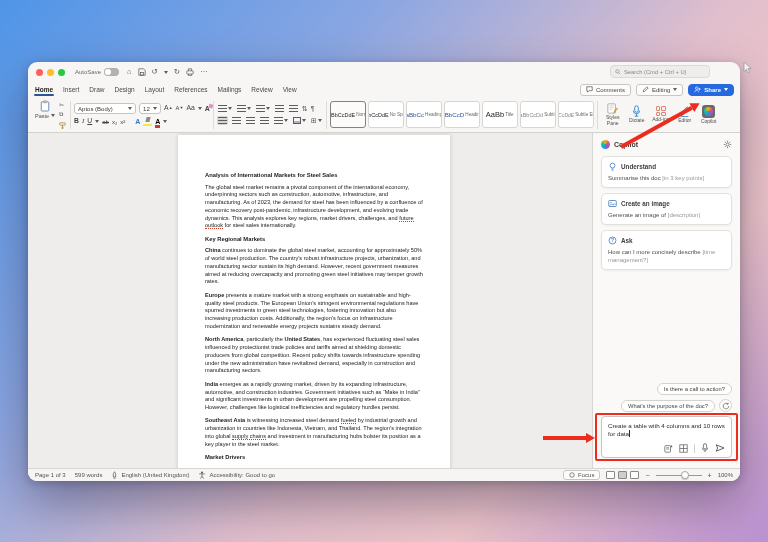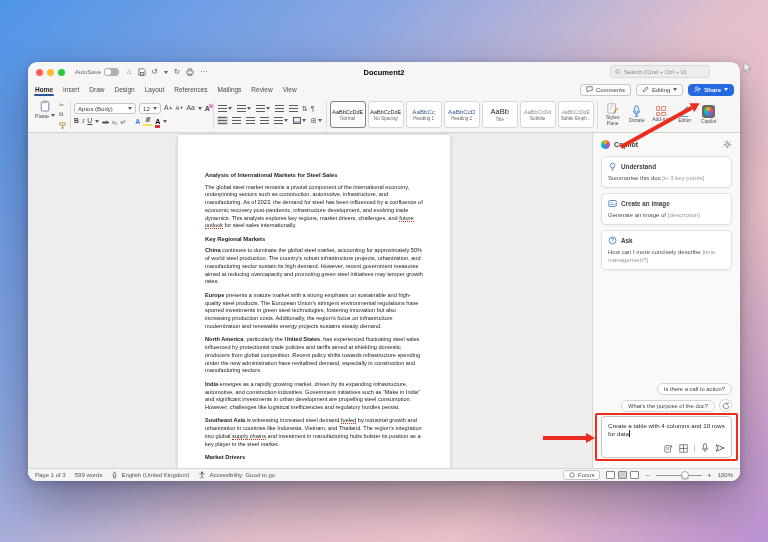--- a/index.html
+++ b/index.html
@@ -58,21 +58,21 @@
   .hl::after{content:"";position:absolute;left:0;bottom:0;width:9px;height:2.5px;background:#f7e64c;}
   .clearA{position:relative;font-size:7px;font-weight:600;color:#444;}
   .clearA::after{content:"";position:absolute;right:-3px;top:-1px;width:3.5px;height:3.5px;background:#e38ec4;transform:rotate(20deg);}
   .ic8{width:9px;height:7px;background:repeating-linear-gradient(to bottom,#5f5d5b 0 1px,transparent 1px 3px);display:inline-block;flex:none;}
   .icbtn{display:flex;align-items:center;gap:1px;padding:1px;border-radius:2px;}
   .icbtn.sel{background:#d8d6d3;}
   .ic-shade{width:8px;height:7px;border:1px solid #5f5d5b;background:linear-gradient(transparent 55%,#aab6c8 55%);display:inline-block;}
   .glyph{font-size:7px;color:#5a5856;line-height:1;}
   
   .gallery{display:flex;gap:2px;align-items:center;flex:none;}
-  .style-chip{width:36px;height:27px;background:#fff;border:1px solid #d8d6d3;border-radius:3px;display:flex;flex-direction:column;align-items:center;justify-content:center;gap:1px;overflow:hidden;}
+  .style-chip{width:36px;height:27px;background:#fff;border:1px solid #d8d6d3;border-radius:3px;display:flex;align-items:center;justify-content:center;gap:1px;overflow:hidden;}
   .style-chip.selected{border:1.5px solid #84827f;background:#fcfbfa;}
   .style-chip .sample{font-size:5.5px;color:#1f1e1d;white-space:nowrap;}
   .style-chip .sample.h1,.style-chip .sample.h2{color:#2f5496;font-size:6.2px;}
   .style-chip .sample.title{font-size:7.5px;color:#1f1e1d;}
   .style-chip .sample.subtitle{color:#8a8886;font-size:5.5px;}
   .style-chip .sample.emph{color:#8a8886;font-style:italic;font-size:5px;}
   .style-chip .slabel{font-size:4.6px;color:#6b6966;white-space:nowrap;}
   .rbtn{display:flex;flex-direction:column;align-items:center;justify-content:center;gap:1px;font-size:5px;color:#51504e;text-align:center;width:24px;flex:none;line-height:1.15;}
   .copilot-btn-bg{width:13px;height:13px;border-radius:3px;background:#6a6a6a;display:flex;align-items:center;justify-content:center;}
   .cp-logo{width:9px;height:9px;border-radius:50%;background:conic-gradient(from 210deg,#0aa8e0,#19c3a5,#f2b600,#e8488a,#8b5bd6,#0aa8e0);flex:none;}
@@ -149,21 +149,20 @@
         </svg>
       <span class="gl">↺</span>
         <span class="dd"></span>
       <span class="gl">↻</span>
       <svg width="8" height="8" viewBox="0 0 10 10">
           <rect x="1" y="3.5" width="8" height="4" rx="0.8" fill="none" stroke="#5a5856" stroke-width="0.9"></rect>
           <path d="M3 3.5V1h4v2.5M3 7.5v2h4v-2" fill="none" stroke="#5a5856" stroke-width="0.9"></path>
         </svg>
       <span class="gl">···</span>
     </div>
-    <div class="win-title">Document2</div>
     <div class="searchbox">
       <svg width="6" height="6" viewBox="0 0 8 8">
           <circle cx="3.2" cy="3.2" r="2.2" fill="none" stroke="#8a8886" stroke-width="0.9"></circle>
           <path d="M5 5l2 2" stroke="#8a8886" stroke-width="0.9"></path>
         </svg>
       <span>Search (Cmd + Ctrl + U)</span>
     </div>
   </div>
 
   <div class="tabrow">

